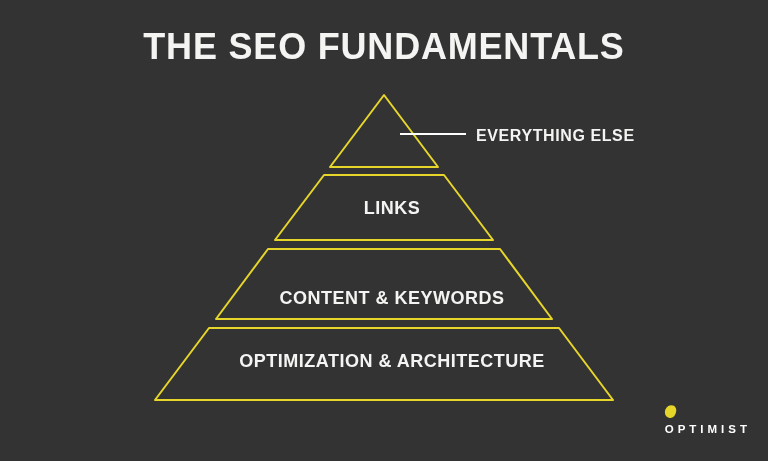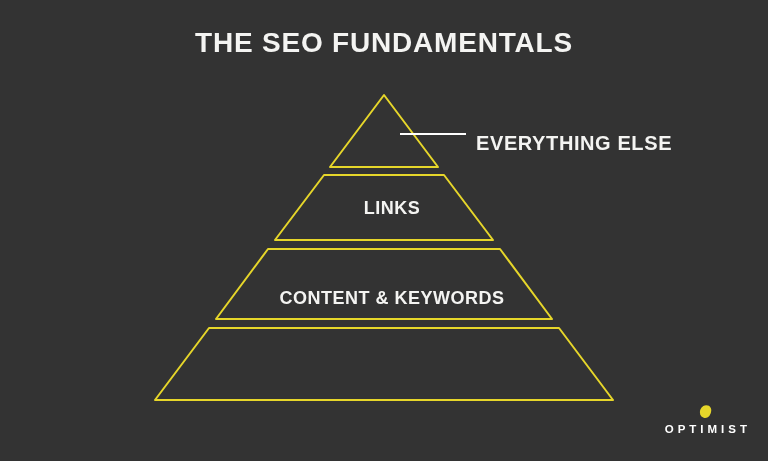--- a/index.html
+++ b/index.html
@@ -15,21 +15,21 @@
     overflow: hidden;
     font-family: "Liberation Sans", sans-serif;
   }
   .title {
     position: absolute;
     top: 29px;
     left: 0;
     width: 100%;
     margin: 0;
     text-align: center;
-    font-size: 28px;
+    font-size: 36px;
     font-weight: 700;
     letter-spacing: 0.8px;
     color: #f4f4f2;
     line-height: 1;
   }
   .pyramid-svg {
     position: absolute;
     top: 0;
     left: 0;
     width: 768px;
@@ -55,35 +55,34 @@
     color: #f4f4f2;
     white-space: nowrap;
     padding-left: 16px;
   }
   .tier-label.links        { top: 208px; }
   .tier-label.content      { top: 298px; }
   .tier-label.optimization { top: 361px; }
   .callout-label {
     position: absolute;
     left: 476px;
-    top: 143px;
+    top: 136px;
     transform: translateY(-50%);
-    font-size: 20px;
+    font-size: 16px;
     font-weight: 700;
     letter-spacing: 0.6px;
     color: #f4f4f2;
     white-space: nowrap;
   }
   .logo {
     position: absolute;
     right: 21px;
     bottom: 26px;
     display: flex;
     flex-direction: column;
-    align-items: center;
     gap: 5px;
     margin-left: 12px;
   }
   .logo-dot {
     width: 11px;
     height: 13px;
     background: #e6d62a;
     border-radius: 55% 45% 50% 50%;
     transform: rotate(18deg);
   }
@@ -110,19 +109,20 @@
     <polygon points="209,328 559,328 613,400 155,400"></polygon>
     <line class="callout" x1="400" y1="134" x2="466" y2="134"></line>
   </svg>
 
   <div class="callout-label">EVERYTHING ELSE</div>
 
   <div class="tier-label links">LINKS</div>
 
   <div class="tier-label content">CONTENT &amp; KEYWORDS</div>
 
+  <div class="tier-label optimization">OPTIMIZATION &amp; ARCHITECTURE</div>
 
   <div class="logo">
     <div class="logo-dot"></div>
     <div class="logo-text">OPTIMIST</div>
   </div>
 
 </div>
 
 </body></html>

